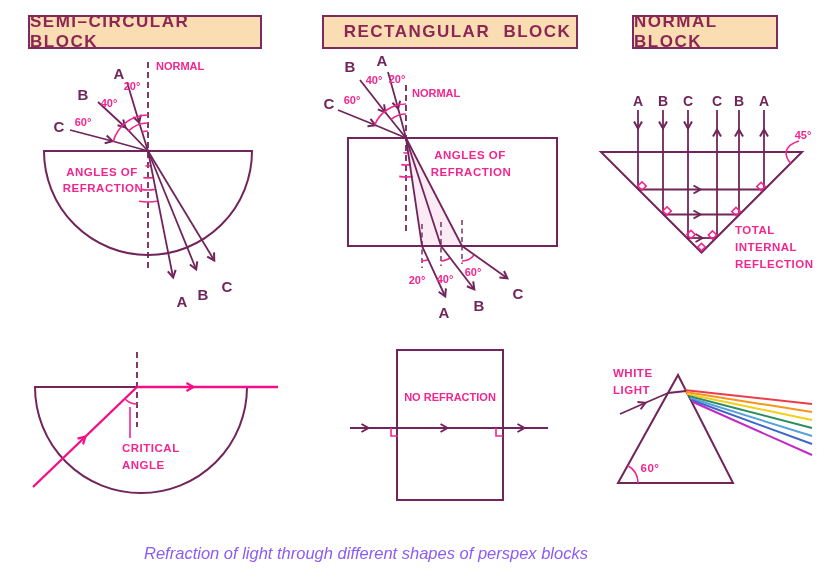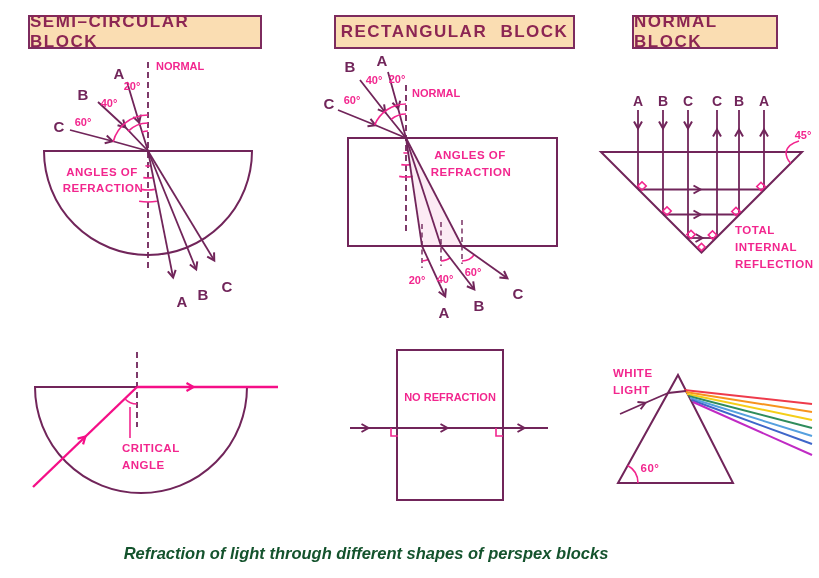--- a/index.html
+++ b/index.html
@@ -2,21 +2,21 @@
 <html><head>
 <meta charset="utf-8">
 <style>
   html,body{margin:0;padding:0;background:#ffffff;}
   #stage{position:relative;width:819px;height:578px;background:#ffffff;overflow:hidden;
          font-family:"Liberation Sans",sans-serif;}
   .titlebox{position:absolute;height:30px;background:#FADDB2;border:2px solid #7D2B5E;
             display:flex;align-items:center;justify-content:center;
             color:#8C2653;font-weight:bold;font-size:17px;letter-spacing:1.5px;word-spacing:7px;}
   #caption{position:absolute;left:26px;top:544px;width:680px;text-align:center;
-           color:#14532d;font-style:italic;font-weight:bold;font-size:16.5px;}
+           color:#8b5cf6;font-style:italic;font-weight:normal;font-size:16.5px;}
   svg{position:absolute;left:0;top:0;}
   .ln{stroke:#71255A;stroke-width:2;fill:none;}
   .lnth{stroke:#71255A;stroke-width:1.8;fill:none;}
   .dash{stroke:#71255A;stroke-width:1.8;fill:none;stroke-dasharray:6 4;}
   .dash2{stroke:#71255A;stroke-width:1.4;fill:none;stroke-dasharray:5 3.5;}
   .pk{stroke:#F2268E;stroke-width:1.6;fill:none;}
   .ray{stroke:#F50F87;stroke-width:2.4;fill:none;}
   text{font-family:"Liberation Sans",sans-serif;font-weight:bold;}
   .lbl{fill:#71255A;font-size:15px;}
   .lbl2{fill:#71255A;font-size:14px;}
@@ -188,21 +188,21 @@
       <text class="pkt" x="613" y="394" font-size="12">LIGHT</text>
 
       <path class="pk" d="M638,483 A20,20 0 0 0 627.7,465.5"></path>
       <text class="pkt mid" x="650" y="472" font-size="12">60°</text>
     </g>
   </svg>
 
   <div class="titlebox" style="left:28px;top:15px;width:230px;">
     <span>SEMI–CIRCULAR BLOCK</span>
   </div>
-  <div class="titlebox" style="left:334px;top:15px;width:237px;">
+  <div class="titlebox" style="left:322px;top:15px;width:237px;padding-left:15px;">
     <span>RECTANGULAR BLOCK</span>
   </div>
   <div class="titlebox" style="left:632px;top:15px;width:142px;">
     <span>NORMAL BLOCK</span>
   </div>
 
   <div id="caption">Refraction of light through different shapes of perspex blocks</div>
 </div>
 
 </body></html>

